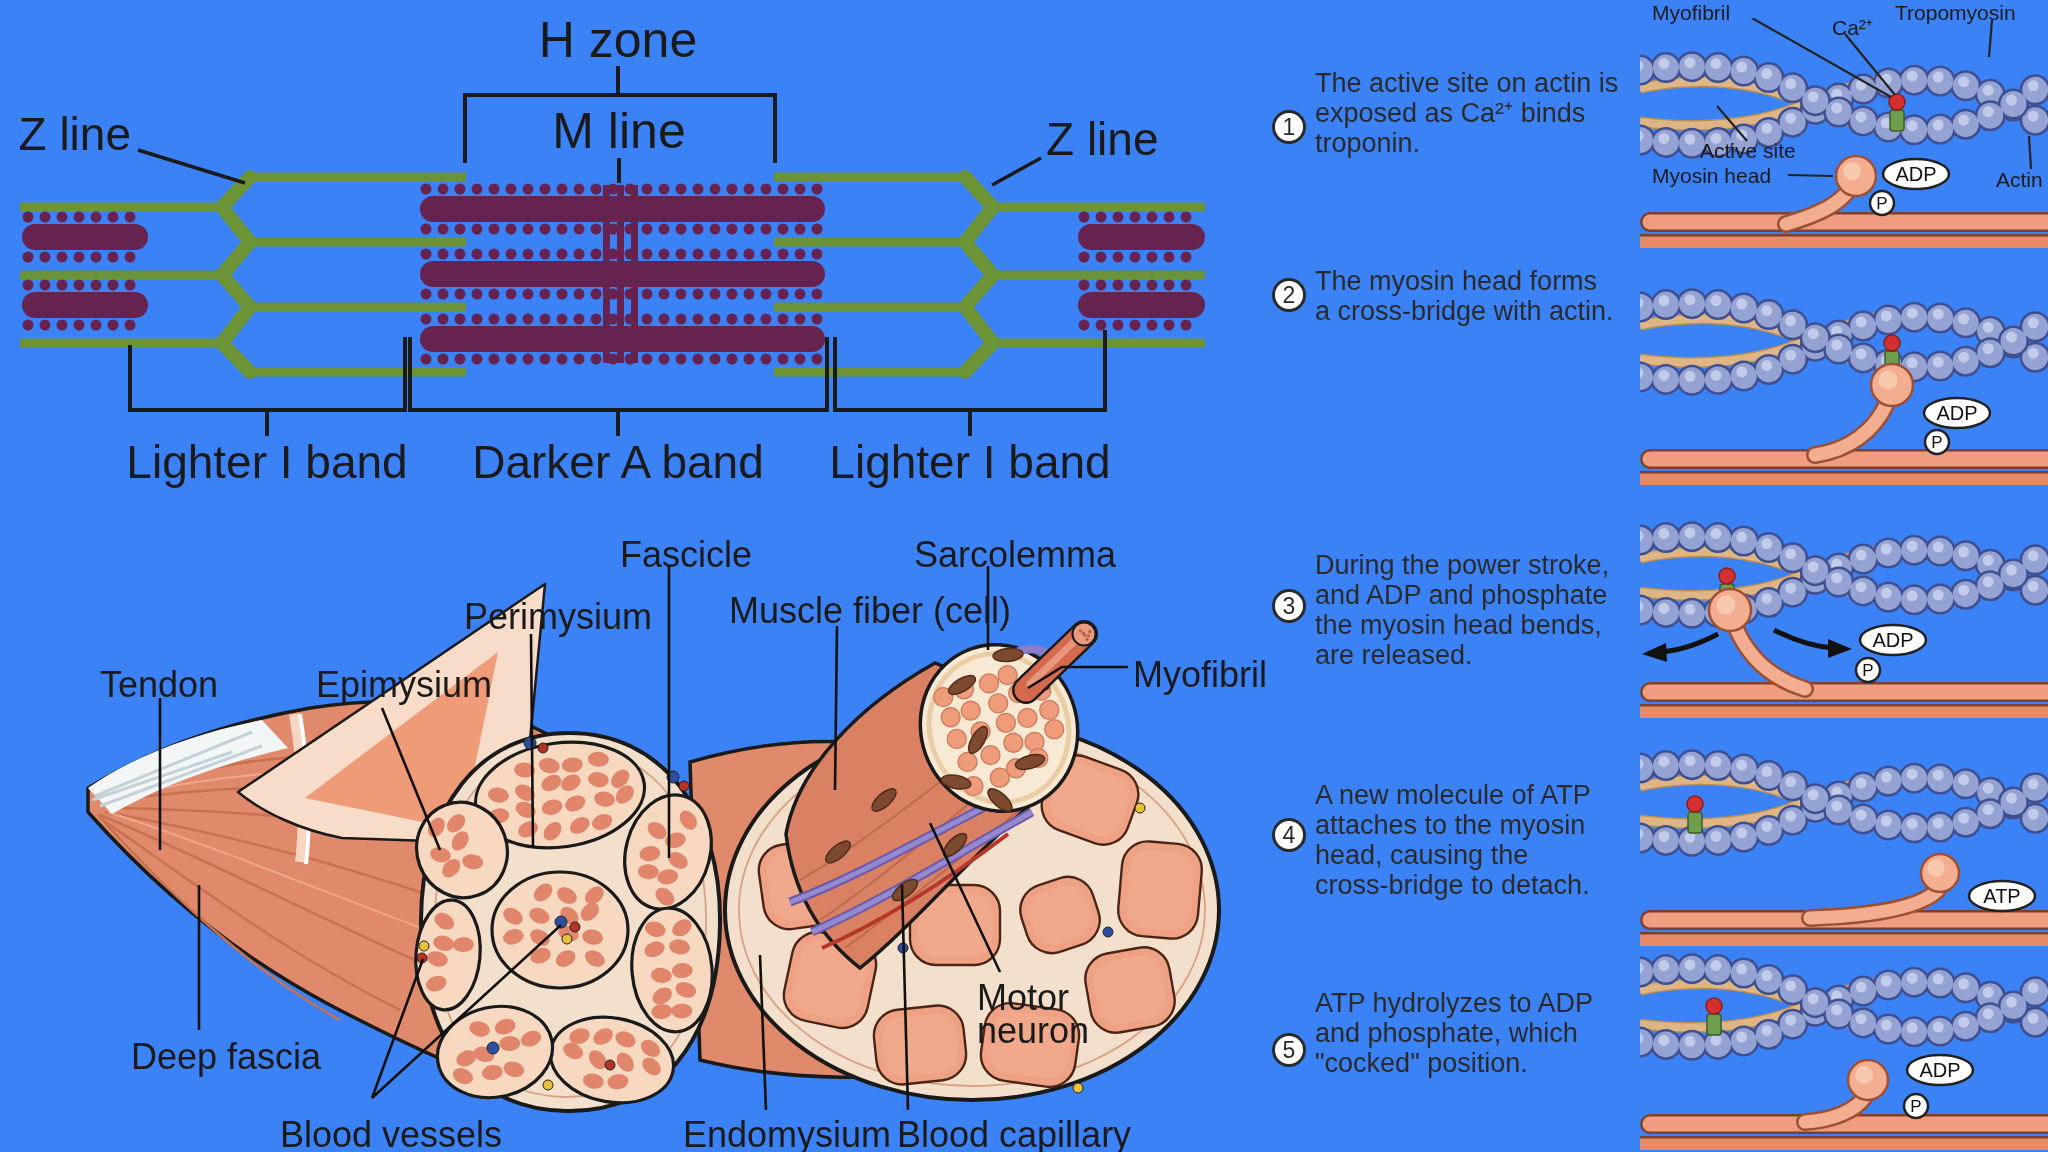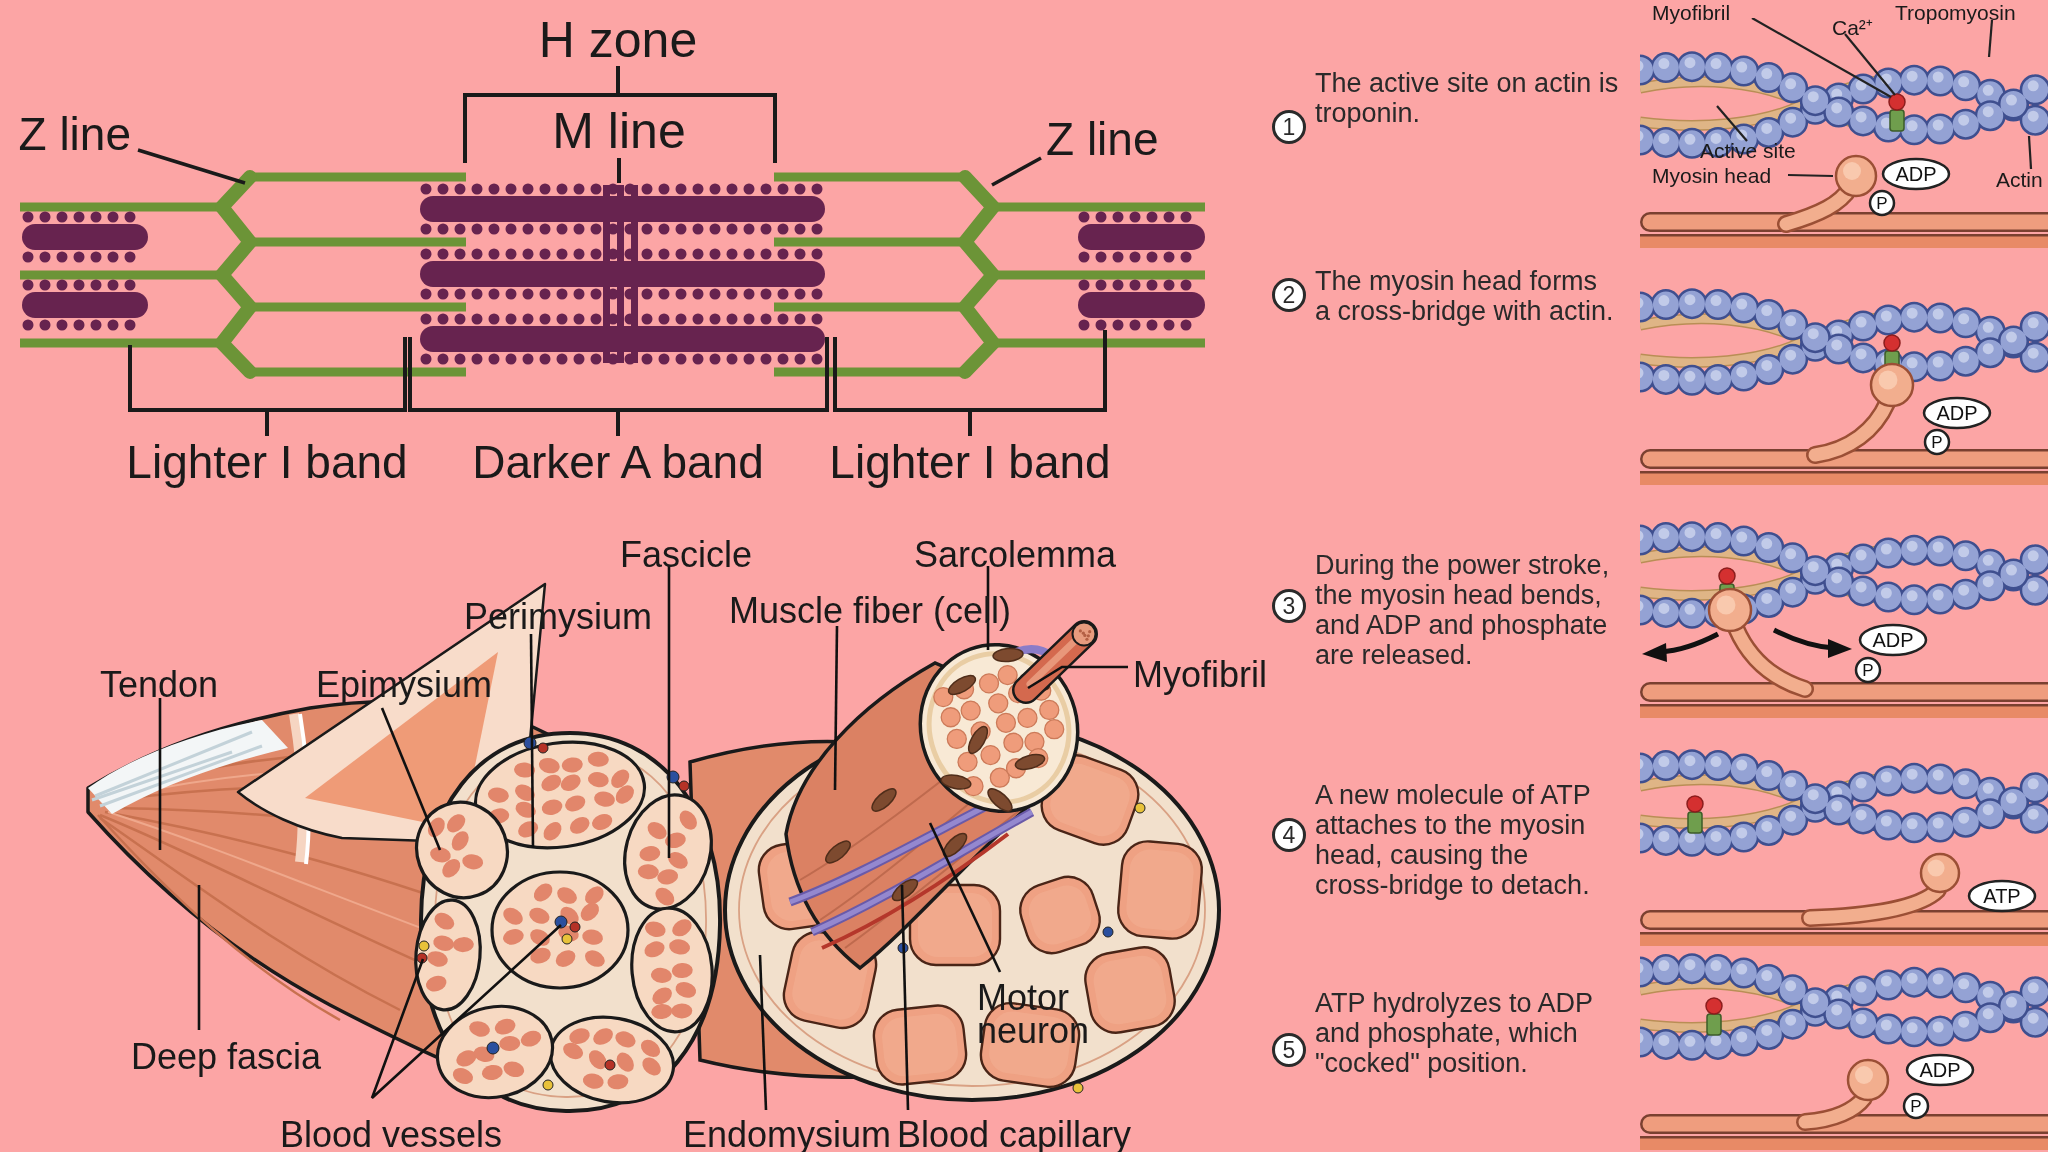--- a/index.html
+++ b/index.html
@@ -1,16 +1,16 @@
 <!DOCTYPE html>
 <html><head>
 <meta charset="utf-8">
 <style>
   html,body{margin:0;padding:0;background:#fff;}
-  #canvas{position:relative;width:2048px;height:1152px;background:#fca5a5;overflow:hidden;
+  #canvas{position:relative;width:2048px;height:1152px;background:#3b82f6;overflow:hidden;
           font-family:"Liberation Sans",sans-serif;color:#1a1a1a;}
   svg{position:absolute;display:block;}
   .lbl{position:absolute;white-space:nowrap;color:#1a1a1a;}
   .muscle-lbl{font-size:36px;}
   .small-lbl{font-size:21px;}
   .step-text{position:absolute;left:1315px;width:340px;font-size:27px;line-height:30px;color:#2a2a2a;}
   .step-num{position:absolute;left:1272px;width:34px;height:34px;border:3px solid #2a2a2a;border-radius:50%;
             display:flex;align-items:center;justify-content:center;font-size:23px;color:#2a2a2a;background:#fff;box-sizing:border-box;}
 </style>
 </head>
@@ -389,32 +389,33 @@
   <div class="lbl muscle-lbl" style="left:131px;top:1036px">Deep fascia</div>
   <div class="lbl muscle-lbl" style="left:280px;top:1114px">Blood vessels</div>
   <div class="lbl muscle-lbl" style="left:683px;top:1114px">Endomysium</div>
   <div class="lbl muscle-lbl" style="left:897px;top:1114px">Blood capillary</div>
   <div class="lbl muscle-lbl" style="left:977px;top:977px">Motor</div>
   <div class="lbl muscle-lbl" style="left:977px;top:1010px">neuron</div>
 
   <div class="step-num" style="top:110px">1</div>
   <div class="step-text" style="top:68px">
     <div>The active site on actin is</div>
+    <div>exposed as Ca²⁺ binds</div>
     <div>troponin.</div>
   </div>
   <div class="step-num" style="top:278px">2</div>
   <div class="step-text" style="top:266px">
     <div>The myosin head forms</div>
     <div>a cross-bridge with actin.</div>
   </div>
   <div class="step-num" style="top:589px">3</div>
   <div class="step-text" style="top:550px">
     <div>During the power stroke,</div>
+    <div>and ADP and phosphate</div>
     <div>the myosin head bends,</div>
-    <div>and ADP and phosphate</div>
     <div>are released.</div>
   </div>
   <div class="step-num" style="top:818px">4</div>
   <div class="step-text" style="top:780px">
     <div>A new molecule of ATP</div>
     <div>attaches to the myosin</div>
     <div>head, causing the</div>
     <div>cross-bridge to detach.</div>
   </div>
   <div class="step-num" style="top:1033px">5</div>

